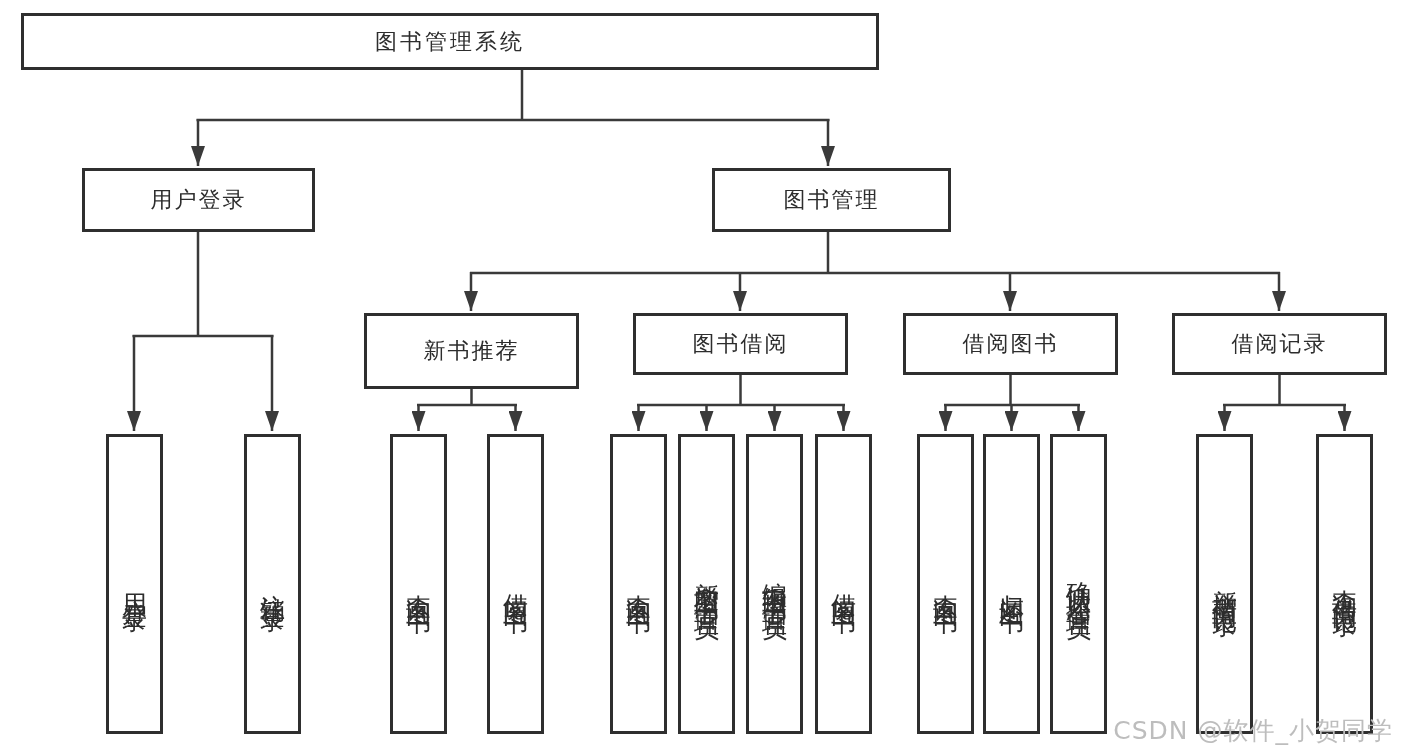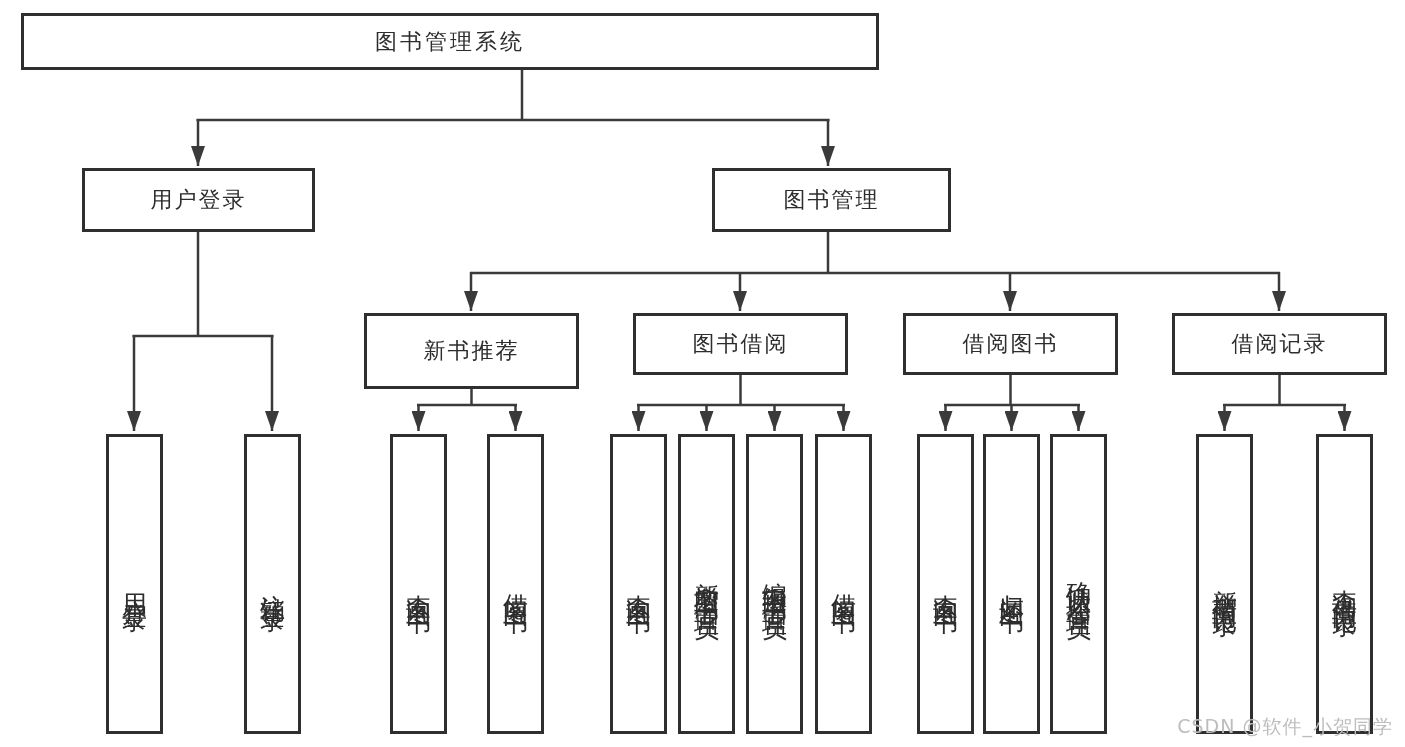--- a/index.html
+++ b/index.html
@@ -40,21 +40,21 @@
     text-orientation: mixed;
     font-size: 25px;
     letter-spacing: 5px;
     line-height: 1;
   }
   .title-box span { font-size: 22px; letter-spacing: 3px; }
   .watermark {
     position: absolute;
     right: 12px;
     top: 714px;
-    font-size: 19px;
+    font-size: 25px;
     color: #bdbdbd;
     letter-spacing: 1px;
     white-space: nowrap;
   }
   
   .b-root   { left: 21px;   top: 13px;  width: 858px; height: 57px; }
   .b-login  { left: 82px;   top: 168px; width: 233px;  height: 64px; }
   .b-mgmt   { left: 712px;  top: 168px; width: 239px;  height: 64px; align-items: center; }
   .b-newrec { left: 364px;  top: 313px; width: 215px;  height: 76px; }
   .b-borrow { left: 633px;  top: 313px; width: 215px;  height: 62px; }

